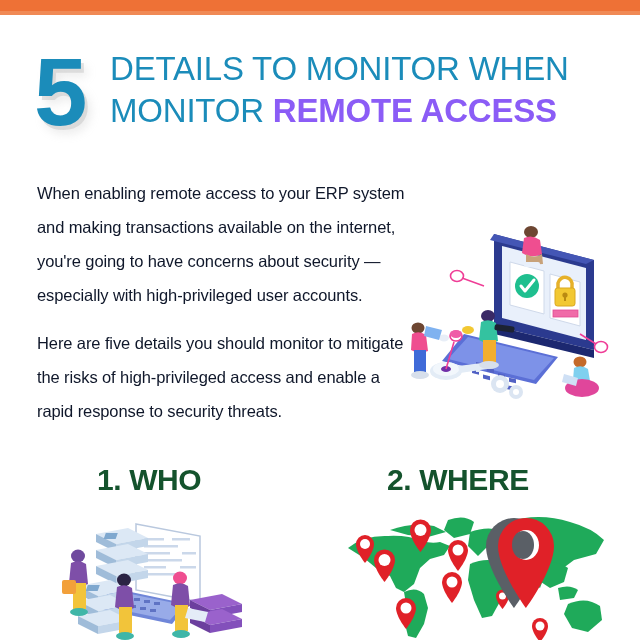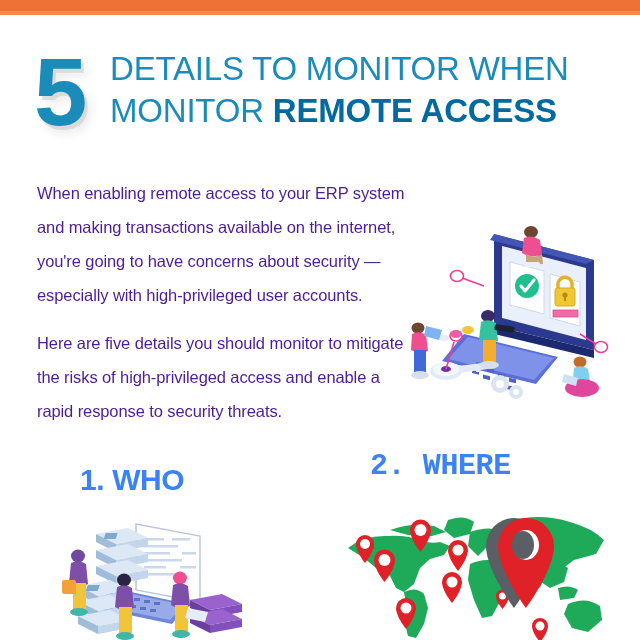--- a/index.html
+++ b/index.html
@@ -71,60 +71,61 @@
   }
   .hl-line {
     font-size: 33px;
     line-height: 42px;
     color: #1b8cba;
     font-weight: normal;
     white-space: nowrap;
     letter-spacing: -0.2px;
   }
   .hl-accent {
-    color: #0369a1;
+    color: #8b5cf6;
     font-weight: bold;
   }
 
   
   .body-copy {
     position: absolute;
     left: 37px;
     top: 176px;
     width: 368px;
   }
   .para {
     font-size: 16.5px;
     line-height: 34px;
-    color: #4c1d95;
+    color: #0f172a;
     margin: 0 0 14px 0;
     letter-spacing: -0.1px;
   }
   .para:last-child { margin-bottom: 16px; }
 
   
   .hero-illo {
     position: absolute;
     left: 398px;
     top: 216px;
     width: 238px;
     height: 185px;
   }
 
   
   .sec-head {
     position: absolute;
     font-size: 30px;
     font-weight: bold;
-    color: #3b82f6;
+    color: #14532d;
     letter-spacing: -0.4px;
     white-space: nowrap;
+    margin-left: 17px;
   }
   .sec-head.who   { left: 80px;  top: 463px; }
-  .sec-head.where { left: 370px; top: 449px; font-family: Liberation Mono, monospace; }
+  .sec-head.where { left: 370px; top: 463px; }
 
   
   .illo-who {
     position: absolute;
     left: 52px;
     top: 516px;
     width: 220px;
     height: 124px;
   }
   .illo-where {

